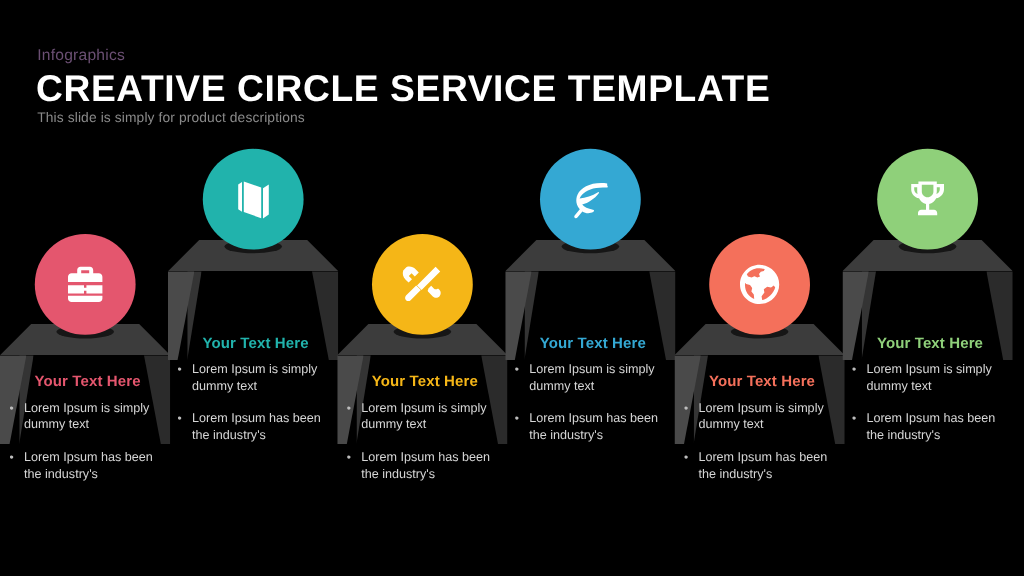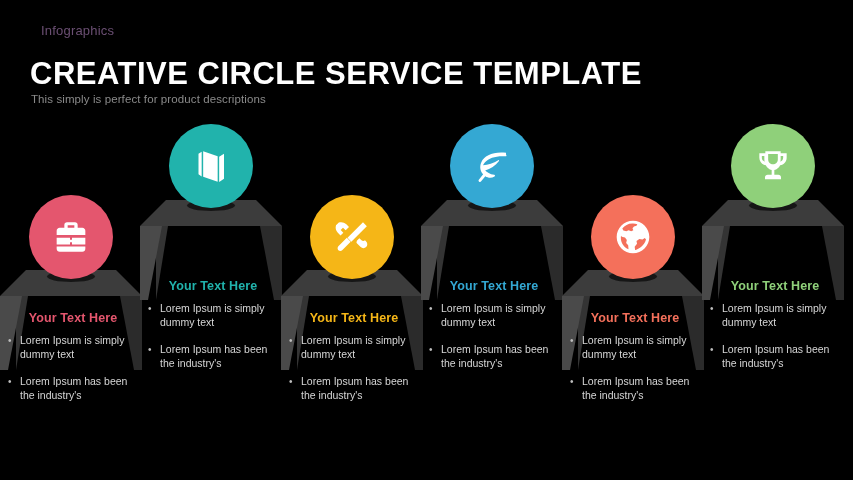--- a/index.html
+++ b/index.html
@@ -6,22 +6,22 @@
   html, body {
     width:853px; height:480px;
     background:#000000;
     font-family:"Liberation Sans", sans-serif;
     overflow:hidden;
   }
   #slide { position:relative; width:853px; height:480px; background:#000; }
 
   
   .kicker {
-    position:absolute; left:31px; top:23px;
-    font-size:13px; color:#6b4f73; letter-spacing:.2px;margin-left:10px;
+    position:absolute; left:31px; top:38px;
+    font-size:13px; color:#6b4f73; letter-spacing:.2px;
   }
   .title {
     position:absolute; left:30px; top:56px;
     font-size:31px; font-weight:bold; color:#ffffff;
     letter-spacing:.5px; white-space:nowrap;
   }
   .subtitle {
     position:absolute; left:31px; top:93px;
     font-size:11.5px; color:#8a8a8a; letter-spacing:.1px;
   }
@@ -81,21 +81,21 @@
     color:#bdbdbd; font-size:10px;
   }
 </style>
 </head>
 <body style="background: rgb(0, 0, 0);">
 
 <div id="slide">
 
   <div class="kicker" style="color: rgb(107, 79, 115);">Infographics</div>
   <div class="title">CREATIVE CIRCLE SERVICE TEMPLATE</div>
-  <div class="subtitle">This simply is perfect for product descriptions</div>
+  <div class="subtitle">This slide is simply for product descriptions</div>
 
   <div id="columns">
       <div class="col" style="left: 0px;">
         <div class="ped" style="top: 270px;">
           <div class="bar" style="background: rgb(60, 60, 60);"></div>
           <div class="inner-l"></div>
           <div class="leg-l" style="background: rgb(74, 74, 74);"></div>
           <div class="leg-r" style="background: rgb(43, 43, 43);"></div>
         </div>
         <div class="shadow" style="top: 271px;"></div>

